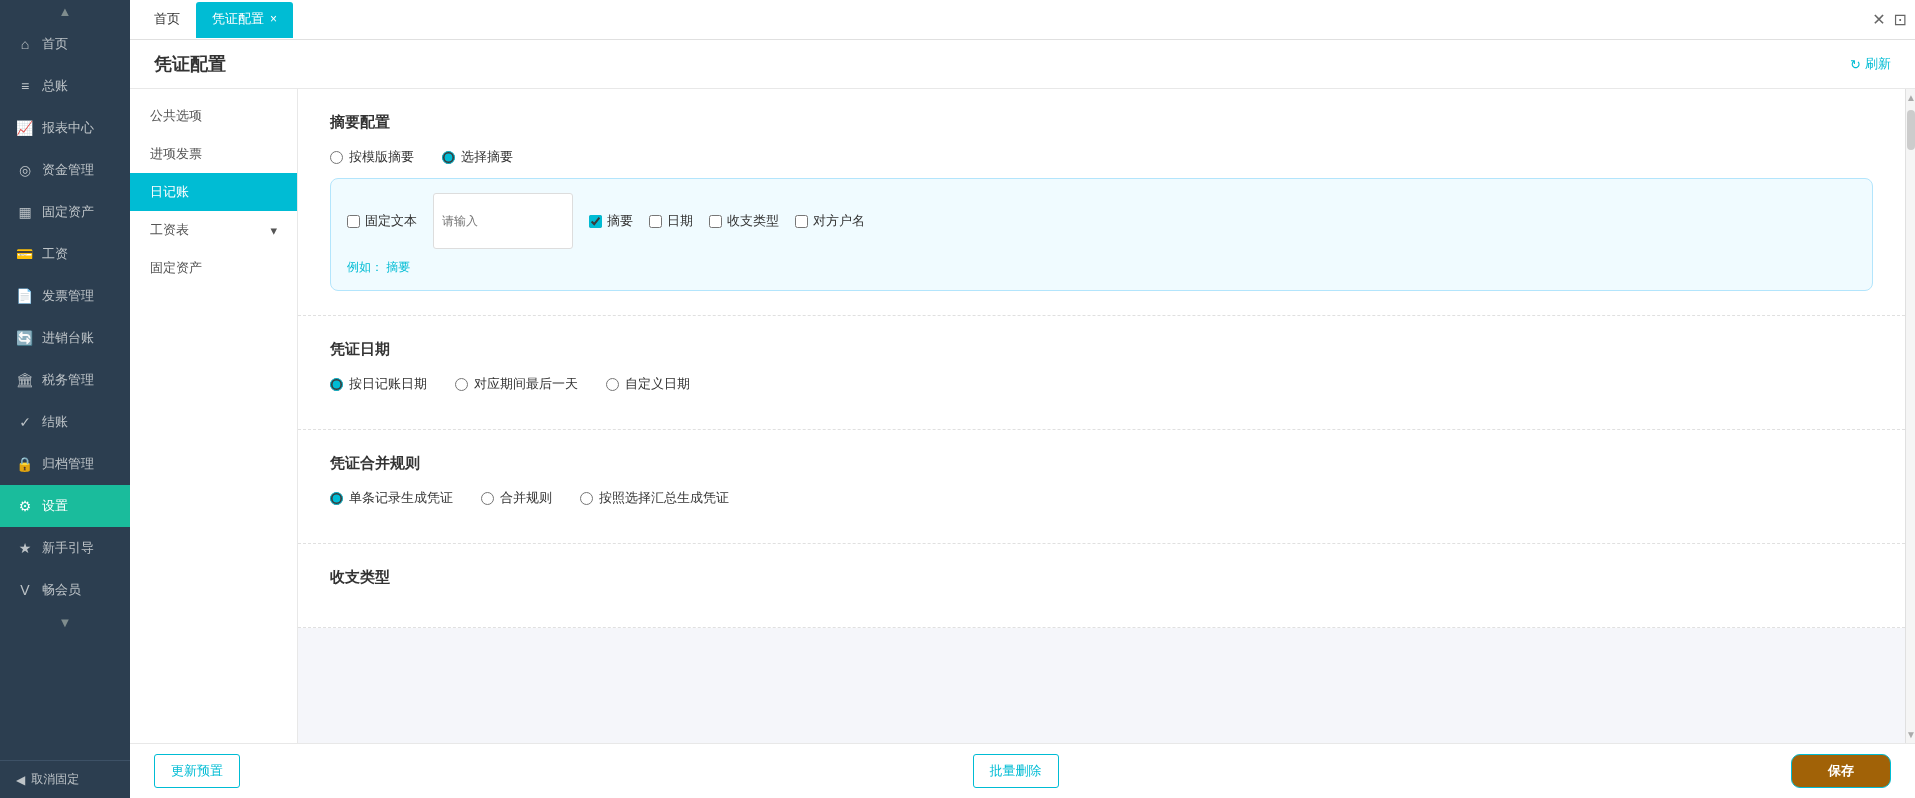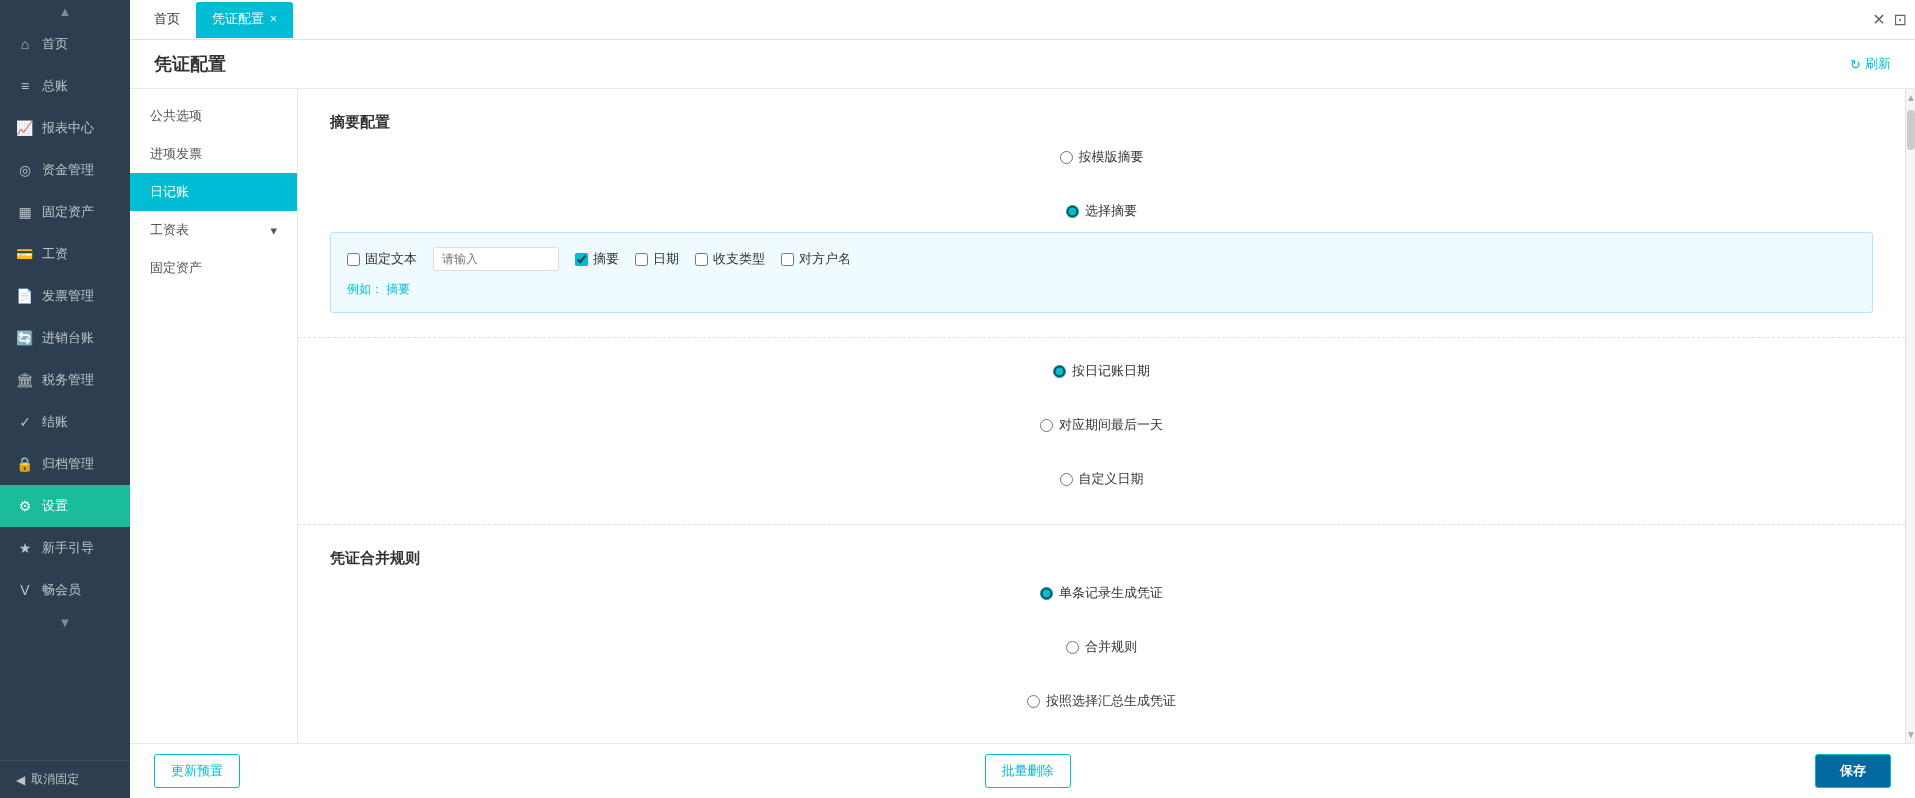--- a/index.html
+++ b/index.html
@@ -168,43 +168,42 @@
     .section-title {
       font-size: 15px;
       font-weight: bold;
       color: #333;
       margin-bottom: 16px;
     }
 
     
     .radio-group {
       display: flex;
-      gap: 36px;
+      gap: 28px;
       align-items: center;
       margin-bottom: 12px;
-      flex-direction: column;
     }
     .radio-option {
       display: flex;
       align-items: center;
       gap: 6px;
       cursor: pointer;
       color: #333;
       font-size: 13px;
     }
     .radio-option input[type="radio"] {
       accent-color: #00bcd4;
       cursor: pointer;
     }
 
     
     .summary-box {
       background: #f0fbff;
       border: 1px solid #b3e5fc;
-      border-radius: 3px;
+      border-radius: 8px;
       padding: 14px 16px;
       margin-top: 8px;
     }
     .summary-row {
       display: flex;
       align-items: center;
       gap: 16px;
       flex-wrap: wrap;
     }
     .checkbox-option {
@@ -215,23 +214,23 @@
       color: #333;
       font-size: 13px;
     }
     .checkbox-option input[type="checkbox"] {
       accent-color: #00bcd4;
       cursor: pointer;
     }
     .summary-input {
       border: 1px solid #ddd;
       border-radius: 3px;
-      padding: 4px 8px;
+      padding: 20px 8px;
       font-size: 12px;
-      width: 126px;
+      width: 140px;
       color: #999;
       outline: none;
     }
     .summary-example {
       color: #00bcd4;
       font-size: 12px;
       margin-top: 10px;
     }
 
     
@@ -256,25 +255,25 @@
     .btn-delete {
       background: #fff;
       border: 1px solid #00bcd4;
       color: #00bcd4;
       padding: 7px 16px;
       border-radius: 3px;
       cursor: pointer;
       font-size: 13px;
     }
     .btn-save {
-      background: #0369a1;
+      background: #a16207;
       border: 1px solid #00bcd4;
       color: #fff;
-      padding: 7px 24px;
-      border-radius: 3px;
+      padding: 7px 36px;
+      border-radius: 9px;
       cursor: pointer;
       font-size: 13px;
       font-weight: bold;
     }
 
     
     .right-content::-webkit-scrollbar { width: 8px; }
     .right-content::-webkit-scrollbar-track { background: #f1f1f1; }
     .right-content::-webkit-scrollbar-thumb { background: #ccc; border-radius: 4px; }
 
@@ -462,20 +461,21 @@
                 </label>
               </div>
               <div class="summary-example">
                 <span>例如：</span>
                 <span>摘要</span>
               </div>
             </div>
           </div>
 
           <div class="section">
+            <div class="section-title">凭证日期</div>
             <div class="radio-group">
               <label class="radio-option">
                 <input type="radio" name="voucher_date" checked="" style="">
                 <span>按日记账日期</span>
               </label>
               <label class="radio-option">
                 <input type="radio" name="voucher_date" style="">
                 <span>对应期间最后一天</span>
               </label>
               <label class="radio-option">

